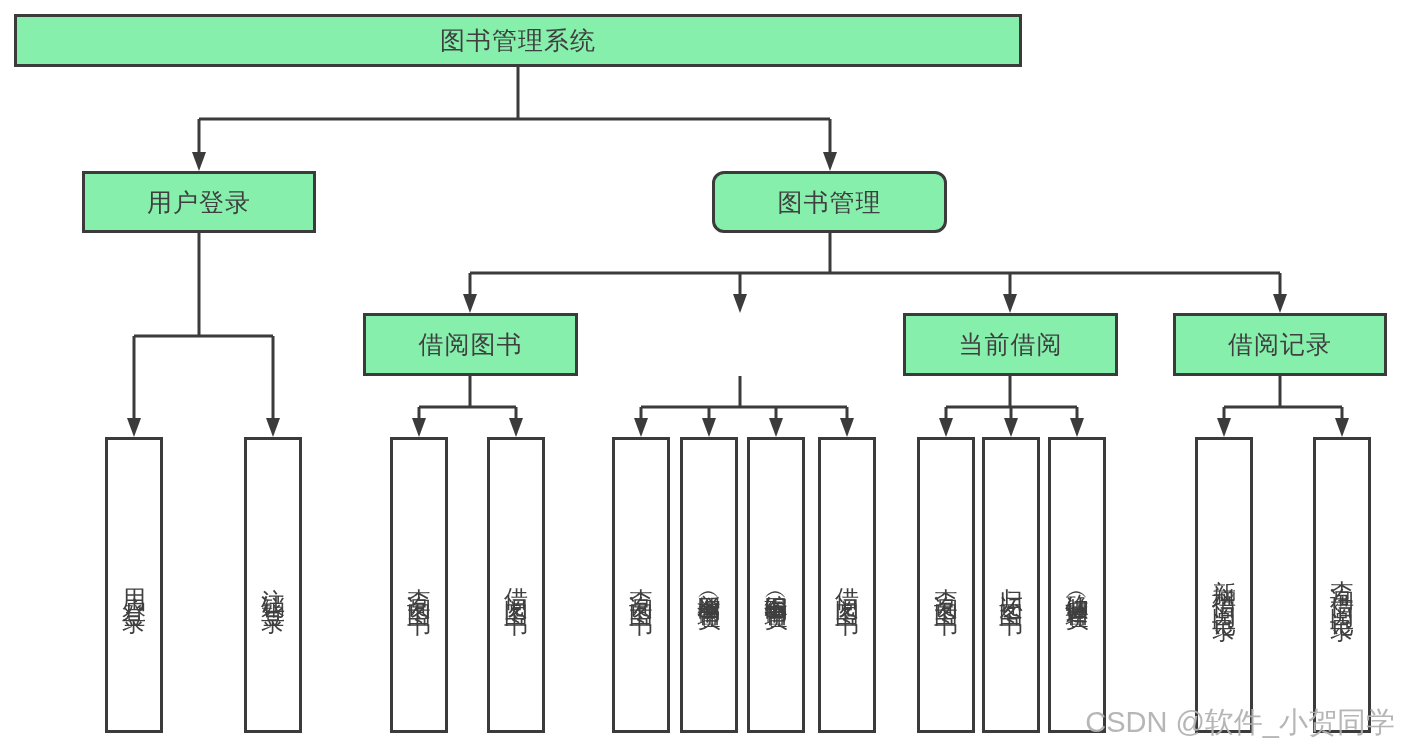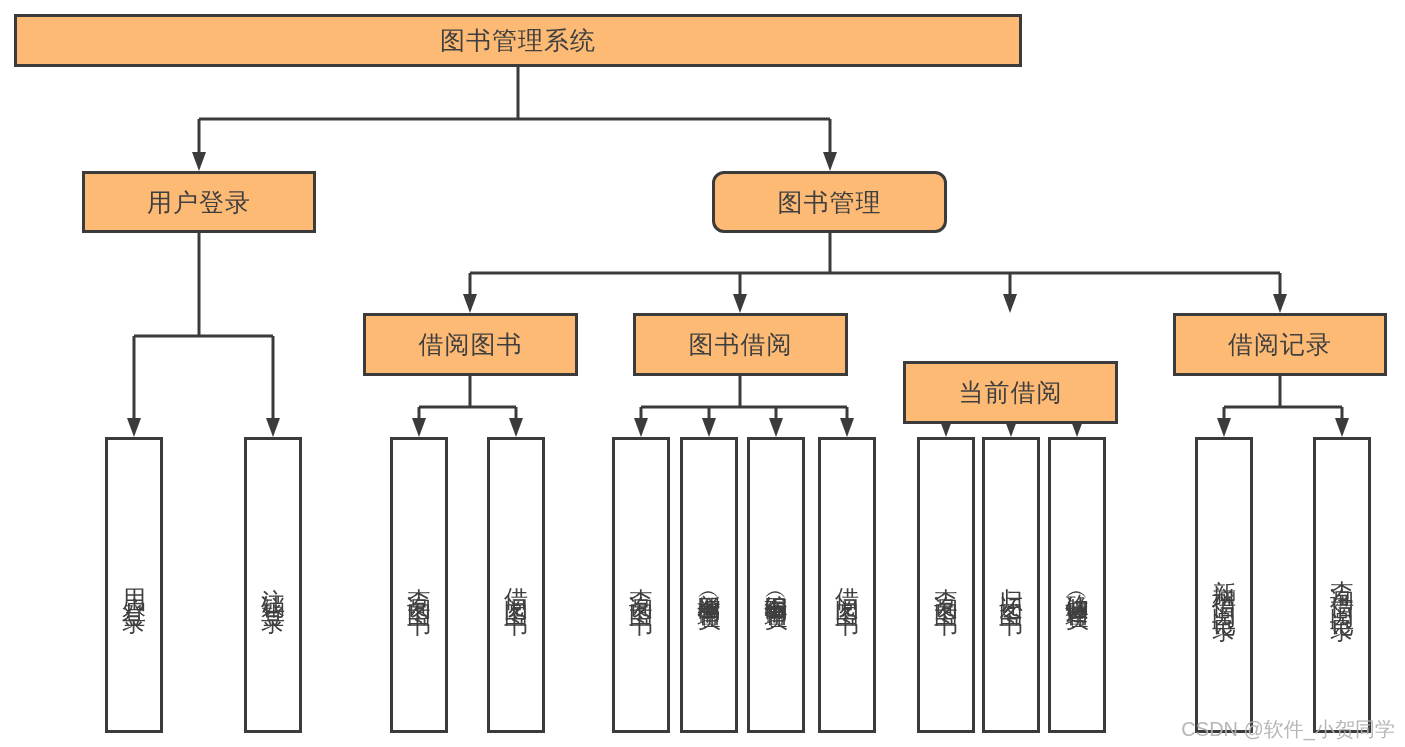--- a/index.html
+++ b/index.html
@@ -14,21 +14,21 @@
   #wires {
     position: absolute;
     left: 0; top: 0;
     width: 1405px; height: 747px;
     z-index: 1;
   }
   .hnode {
     position: absolute;
     box-sizing: border-box;
     border: 3px solid #3b3b3b;
-    background: #fdba74;
+    background: #86efac;
     display: flex;
     align-items: center;
     justify-content: center;
     z-index: 2;
   }
   .hnode span {
     color: #3f3f3f;
     font-size: 25px;
     letter-spacing: 1px;
     white-space: nowrap;
@@ -56,21 +56,21 @@
     white-space: nowrap;
   }
   .leaf.tight span {
     font-size: 23px;
     letter-spacing: 2px;
   }
   #watermark {
     position: absolute;
     right: 10px;
     bottom: 4px;
-    font-size: 20px;
+    font-size: 29px;
     color: rgba(178, 178, 178, 0.95);
     z-index: 3;
     white-space: nowrap;
   }
 </style>
 </head>
 <body>
 
 <div id="canvas">
 
@@ -161,24 +161,21 @@
   <div class="hnode" style="left:82px; top:171px; width:234px; height:62px;">
     <span>用户登录</span>
   </div>
   <div class="hnode" style="left:712px; top:171px; width:235px; height:62px;border-radius:12px;">
     <span>图书管理</span>
   </div>
 
   <div class="hnode" style="left:363px; top:313px; width:215px; height:63px;">
     <span>借阅图书</span>
   </div>
-  <div class="hnode" style="left:633px; top:313px; width:215px; height:63px;">
-    <span>图书借阅</span>
-  </div>
-  <div class="hnode" style="left:903px; top:313px; width:215px; height:63px;margin-top:48px;">
+  <div class="hnode" style="left:903px; top:313px; width:215px; height:63px;">
     <span>当前借阅</span>
   </div>
   <div class="hnode" style="left:1173px; top:313px; width:214px; height:63px;">
     <span>借阅记录</span>
   </div>
 
   <div class="leaf" style="left:105px;">
     <span>用户登录</span>
   </div>
   <div class="leaf" style="left:244px;">

